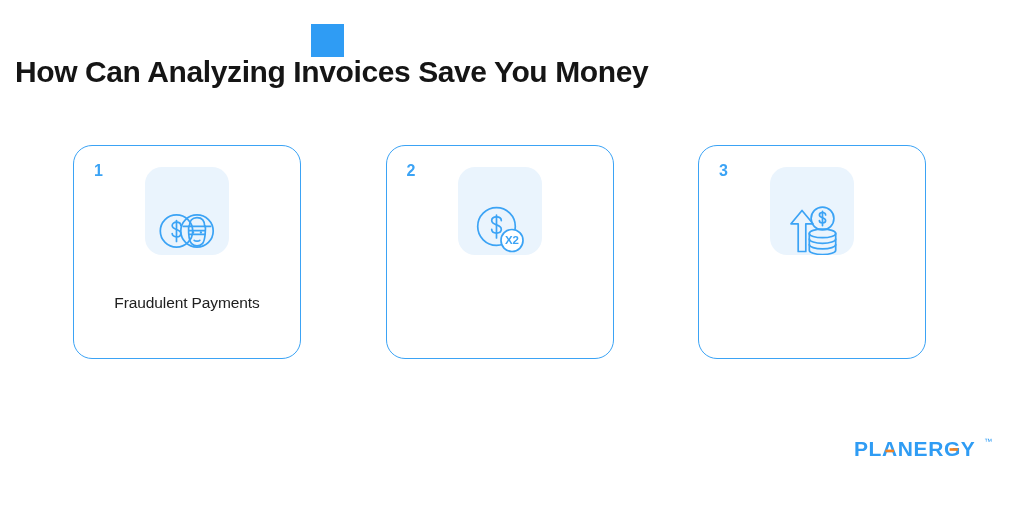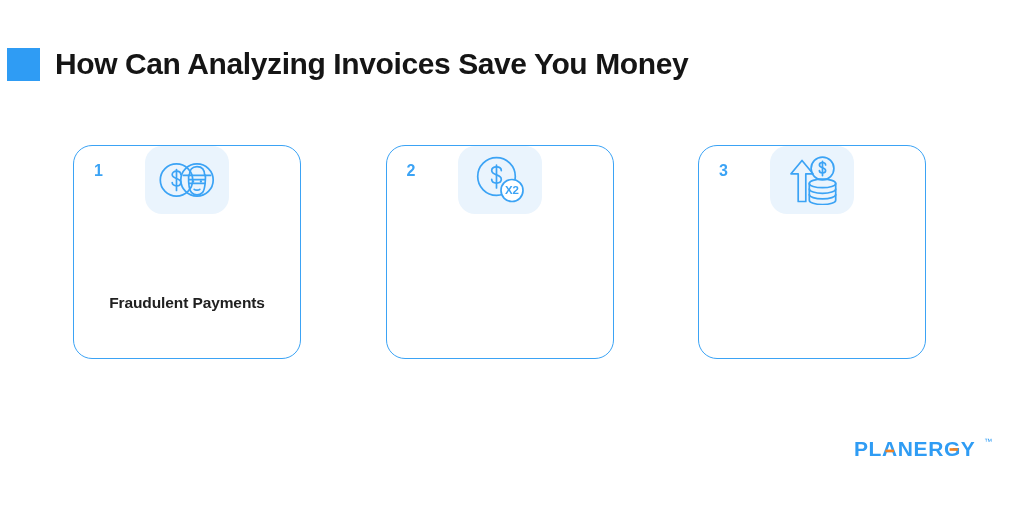--- a/index.html
+++ b/index.html
@@ -20,24 +20,25 @@
     position: relative;
     width: 1024px;
     height: 509px;
     background: #ffffff;
   }
 
   
   .header {
     position: absolute;
     left: 0;
-    top: 40px;
+    top: 24px;
     display: flex;
     align-items: center;
     height: 48px;
+    flex-direction: column;
   }
 
   .accent-square {
     width: 33px;
     height: 33px;
     background: #2f9cf4;
     flex: 0 0 auto;
     margin-left: 7px;
   }
 
@@ -78,39 +79,40 @@
     position: absolute;
     left: 20px;
     top: 17px;
     font-size: 16px;
     font-weight: bold;
     color: #3ba3f5;
     line-height: 1;
   }
 
   .icon-tile {
+    margin-top: 21px;
     width: 84px;
-    height: 68px;
+    height: 88px;
     border-radius: 17px;
     background: #eaf4fd;
     display: flex;
-    align-items: center;
+    align-items: flex-end;
     justify-content: center;
   }
 
   .icon-tile svg { display: block; }
 
   .card-label {
     position: absolute;
     left: 0;
     right: 0;
     top: 148px;
     text-align: center;
     font-size: 15.5px;
-    font-weight: bold;
+    font-weight: normal;
     color: #202020;
     letter-spacing: -0.1px;
   }
 
   
   .logo {
     position: absolute;
     right: 32px;
     top: 437px;
     height: 26px;

